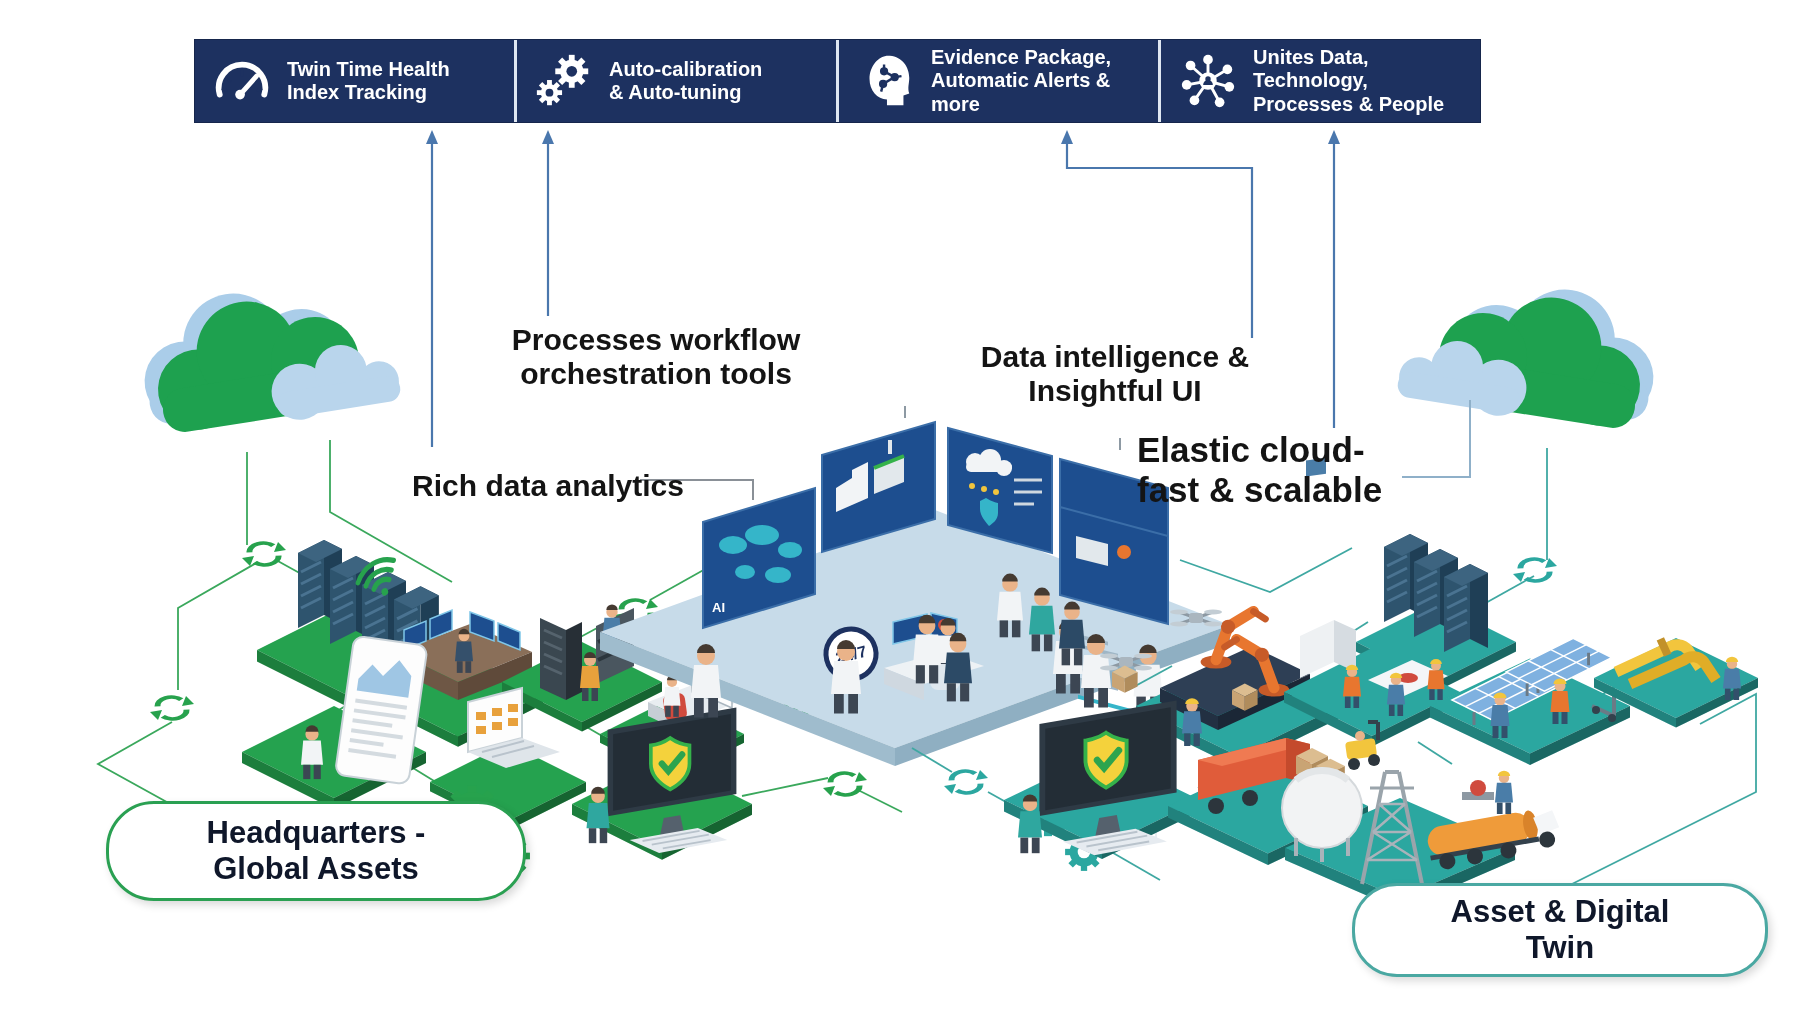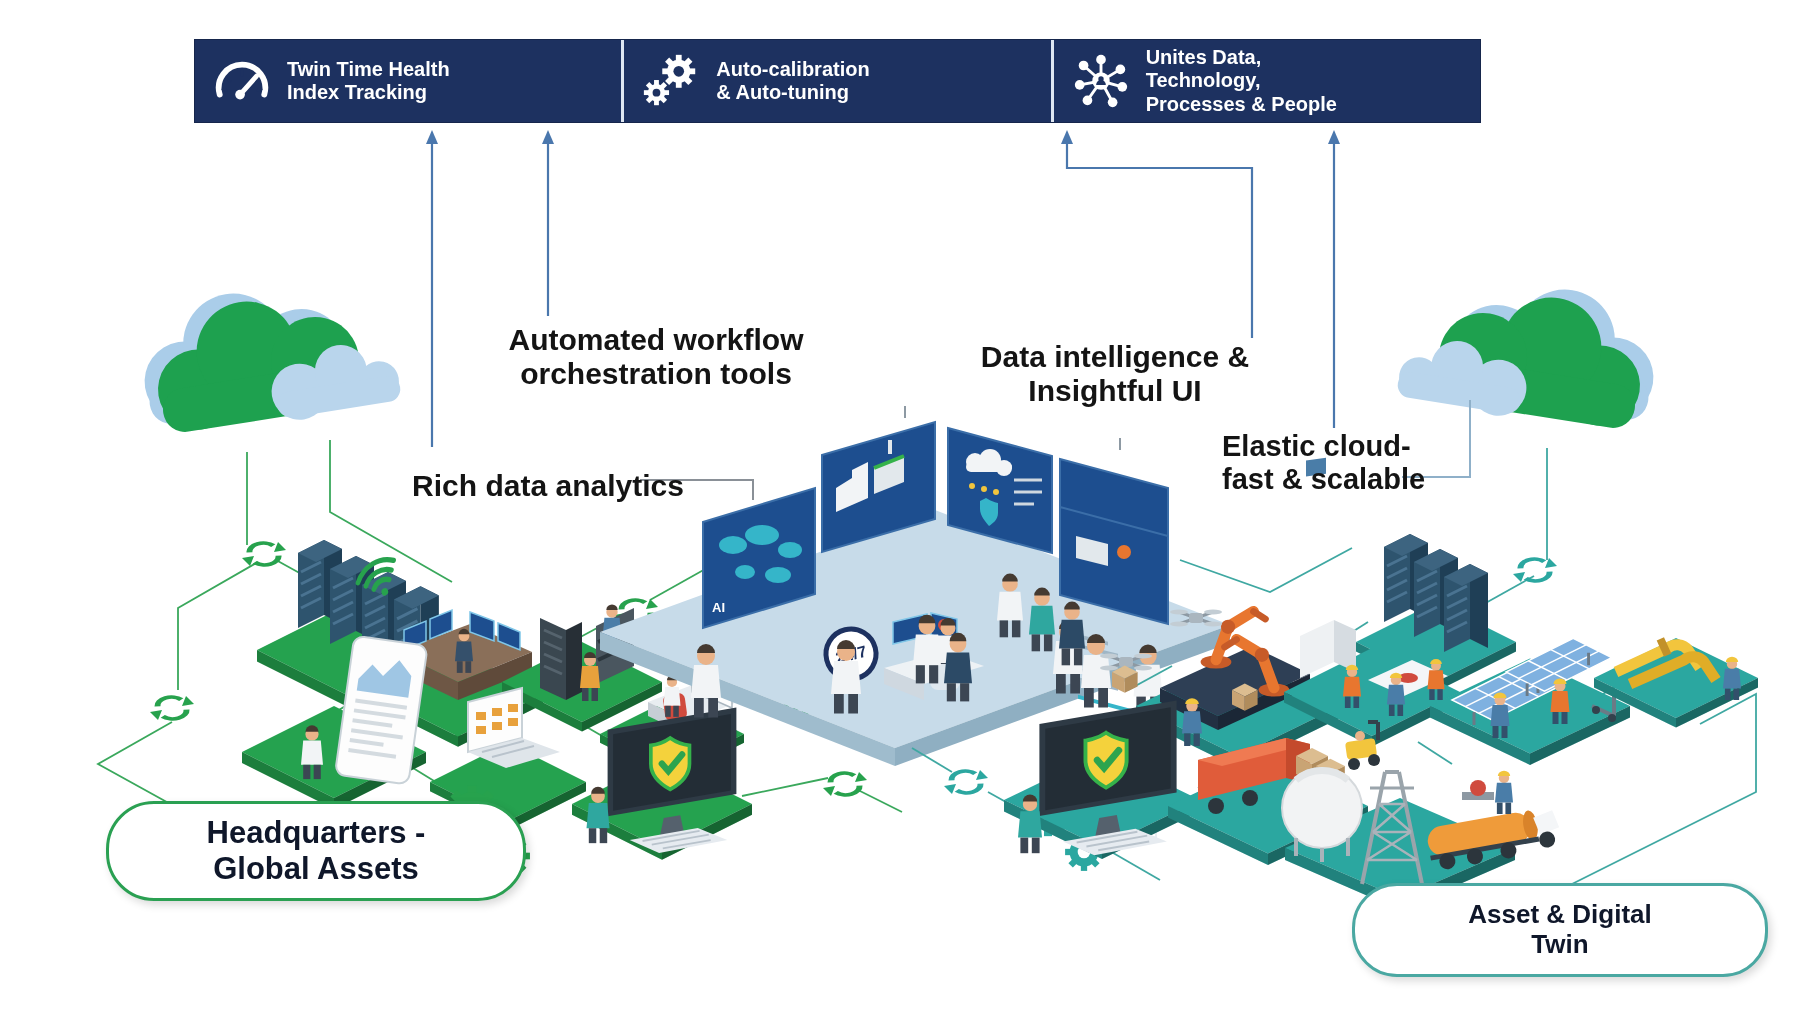--- a/index.html
+++ b/index.html
@@ -18,30 +18,30 @@
   .blabel{color:var(--banner-text,#fff);font-weight:bold;font-size:20px;line-height:1.16;
           white-space:pre-line;}
 
   
   .callout{position:absolute;font-weight:bold;color:var(--label-text,#141414);
            white-space:pre-line;line-height:1.14;}
   .co-center{text-align:center;}
   #callout-automated{left:488px;top:323px;width:336px;font-size:30px;}
   #callout-dataintel{left:950px;top:340px;width:330px;font-size:30px;}
   #callout-richdata{left:380px;top:453px;width:336px;font-size:30px;margin-top:16px;}
-  #callout-elastic{left:1222px;top:430px;width:250px;font-size:29px;text-align:left;}
+  #callout-elastic{left:1137px;top:430px;width:250px;font-size:35px;text-align:left;}
 
   
   .pill{position:absolute;background:#fff;display:flex;align-items:center;justify-content:center;
         text-align:center;font-weight:bold;color:#0f172a;white-space:pre-line;line-height:1.15;
         box-shadow:3px 4px 8px rgba(0,0,0,.15);}
   #pill-hq{left:106px;top:801px;width:414px;height:94px;border:3px solid var(--hq-border,#2aa052);
            border-radius:48px;font-size:31px;}
   #pill-asset{left:1352px;top:883px;width:410px;height:88px;border:3px solid var(--asset-border,#4aa8a2);
-              border-radius:45px;font-size:26px;}
+              border-radius:45px;font-size:31px;}
 </style>
 </head>
 <body>
 
 <div class="canvas">
 
 <svg class="art" width="1800" height="1014" viewBox="0 0 1800 1014">
   <defs>
     <symbol id="platform" overflow="visible">
       <polygon points="-100,0 0,-50 100,0 0,50" fill="currentColor"></polygon>
@@ -562,20 +562,36 @@
         <circle cx="40" cy="22" r="5.5" fill="#1d3160"></circle>
         <circle cx="17" cy="44" r="4" fill="#1d3160"></circle>
       </svg>
     </span>
     <span class="blabel">Auto-calibration
 &amp; Auto-tuning</span>
   </div>
   <div class="banner-item">
     <span class="bicon">
       <svg viewBox="0 0 64 64">
+        <path d="M36,6 C49,7 56,18 56,29 C56,35 54,39 56,45 L50,47 L50,57 L33,57 L33,51 C23,51 15,42 15,30 C15,16 25,5 36,6 Z" fill="#fff"></path>
+        <g stroke="#1d3160" stroke-width="2.5" fill="#1d3160">
+          <circle cx="30" cy="22" r="3" fill="#1d3160"></circle>
+              <circle cx="41" cy="28" r="3"></circle>
+              <circle cx="29" cy="35" r="3"></circle>
+          <path d="M30,22 L41,28 L29,35 M41,28 l7,-1 M30,22 v-7 M29,35 l-2,8" fill="none"></path>
+        </g>
+      </svg>
+    </span>
+    <span class="blabel">Evidence Package,
+Automatic Alerts &amp;
+more</span>
+  </div>
+  <div class="banner-item">
+    <span class="bicon">
+      <svg viewBox="0 0 64 64">
         <g stroke="#fff" stroke-width="3">
           <path d="M32,32 L32,10 M32,32 L52,20 M32,32 L54,38 M32,32 L44,54 M32,32 L18,52 M32,32 L10,36 M32,32 L14,16"></path>
         </g>
         <circle cx="32" cy="32" r="9" fill="#fff"></circle>
         <circle cx="32" cy="30" r="2.8" fill="#1d3160"></circle>
         <path d="M27,36 a5,5 0 0 1 10,0 z" fill="#1d3160"></path>
         <g fill="#fff">
           <circle cx="32" cy="10" r="5"></circle>
               <circle cx="52" cy="20" r="5"></circle>
               <circle cx="54" cy="38" r="5"></circle>
@@ -585,21 +601,21 @@
               <circle cx="14" cy="16" r="5"></circle>
         </g>
       </svg>
     </span>
     <span class="blabel">Unites Data,
 Technology,
 Processes &amp; People</span>
   </div>
 </div>
 
-<div class="callout co-center" id="callout-automated">Automated workflow
+<div class="callout co-center" id="callout-automated">Processes workflow
 orchestration tools</div>
 <div class="callout co-center" id="callout-dataintel">Data intelligence &amp;
 Insightful  UI</div>
 <div class="callout co-center" id="callout-richdata">Rich data analytics</div>
 <div class="callout" id="callout-elastic">Elastic cloud-
 fast &amp; scalable</div>
 
 <div class="pill" id="pill-hq">Headquarters -
 Global Assets</div>
 <div class="pill" id="pill-asset">Asset &amp; Digital

